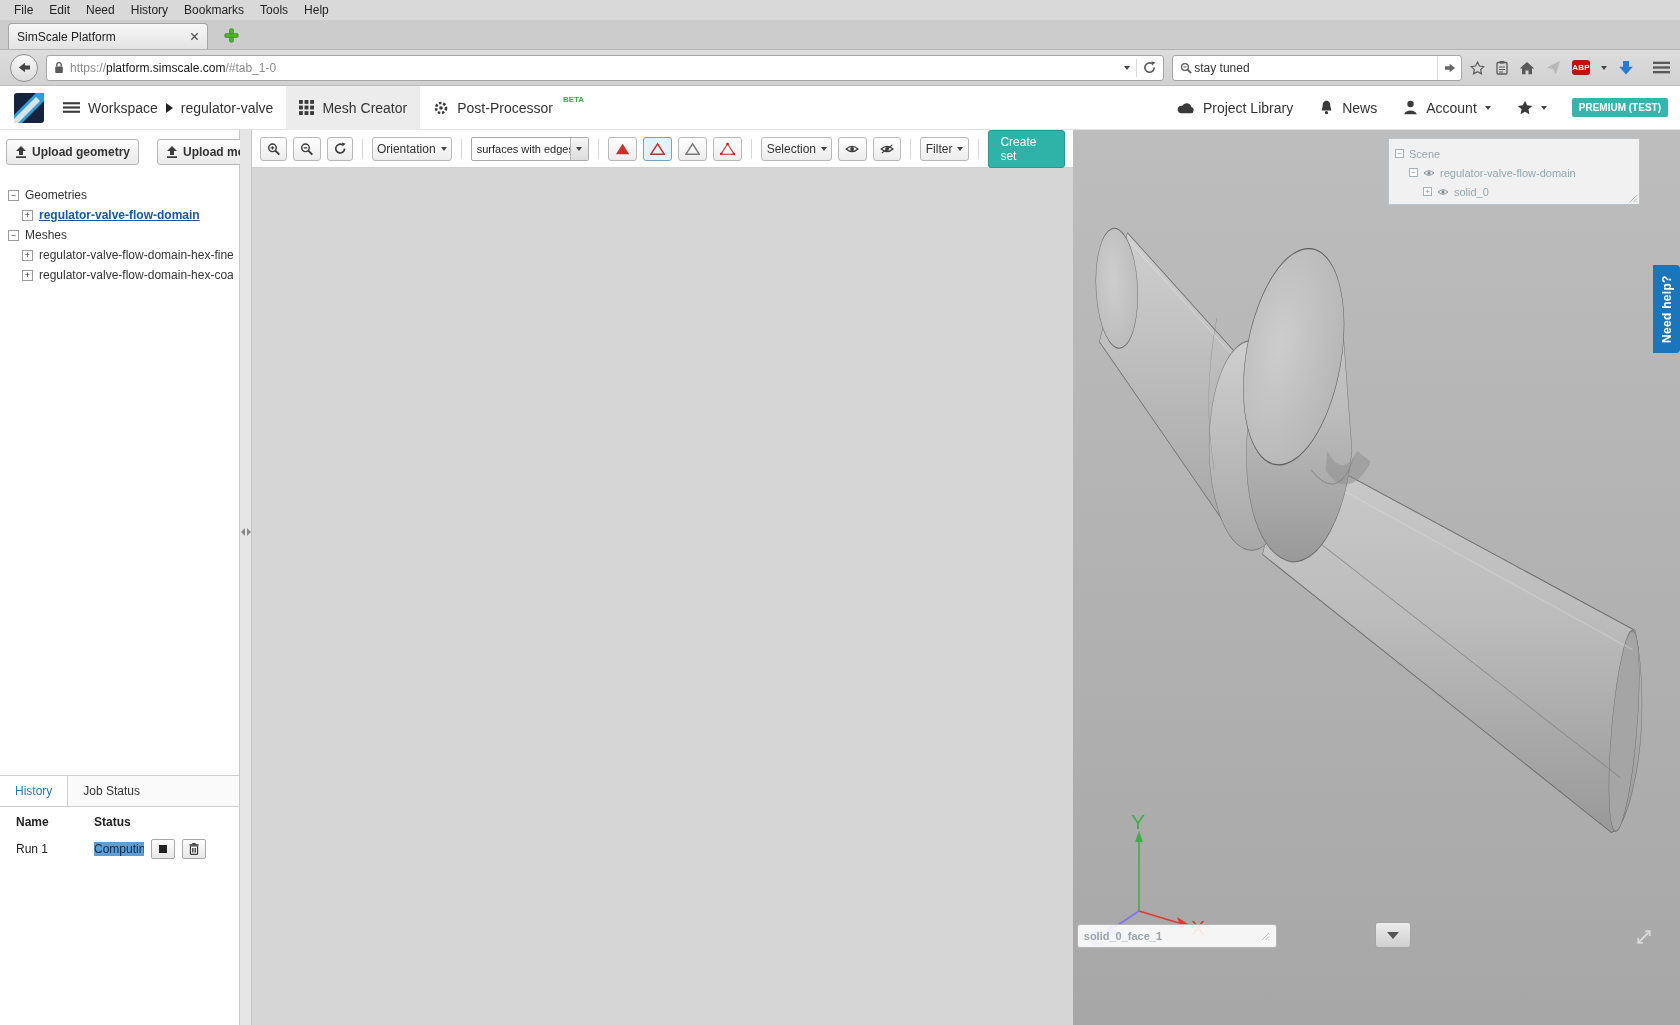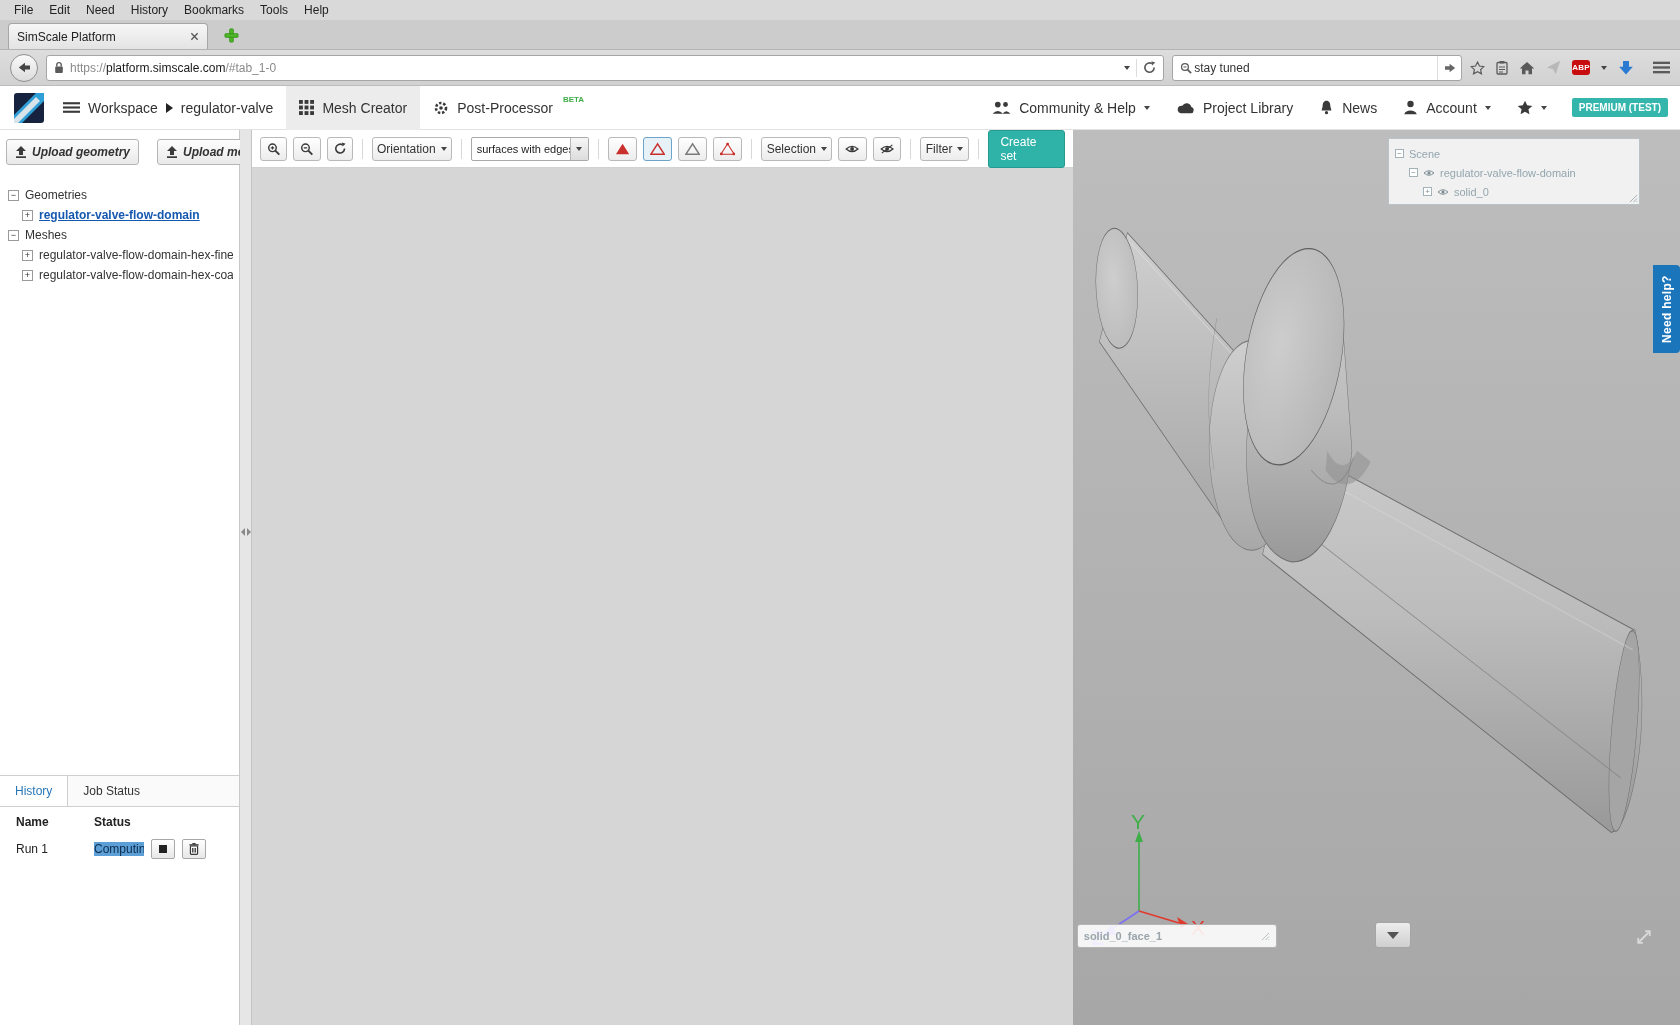--- a/index.html
+++ b/index.html
@@ -62,21 +62,21 @@
   .app-item.active { background:#ececec; }
   .bc-arrow { width:0; height:0; border-top:5px solid transparent; border-bottom:5px solid transparent; border-left:7px solid #222; display:inline-block; }
   .beta { font-size:8px; font-weight:bold; color:#3fae49; transform:translateY(-8px); display:inline-block; margin-left:2px; }
   .app-spacer { flex:1; }
   .premium-badge { background:#35b6ac; color:#fff; font-size:10px; font-weight:bold; padding:4px 7px; border-radius:2px; margin:0 4px 0 12px; white-space:nowrap; }
 
   
   .content { flex:1; display:flex; min-height:0; }
 
   .sidebar { width:240px; flex:0 0 240px; background:#fff; border-right:1px solid #c9c9c9; display:flex; flex-direction:column; min-height:0; }
-  .sidebar-buttons { display:flex; gap:18px; padding:9px 6px 6px;font-style:italic; }
+  .sidebar-buttons { display:flex; gap:18px; padding:9px 6px 6px; }
   .btn { border:1px solid #b5b5b5; border-radius:3px; background:linear-gradient(#fdfdfd,#e9e9e9); font-size:12px; font-weight:bold; color:#333; padding:5px 8px; display:flex; align-items:center; gap:5px; white-space:nowrap; }
   .tree { flex:1; padding:14px 6px 0 8px; font-size:12px; color:#333; overflow:hidden; }
   .tree-row { display:flex; align-items:center; gap:6px; height:20px; white-space:nowrap; overflow:hidden; }
   .tree-row.indent { padding-left:14px; }
   .toggle-box { width:11px; height:11px; flex:0 0 11px; border:1px solid #9a9a9a; background:#fff; font-size:9px; line-height:9px; text-align:center; color:#333; }
   .tree-link { color:#1558b0; font-weight:bold; text-decoration:underline; }
 
   .sidebar-bottom { flex:0 0 250px; border-top:1px solid #cfcfcf; display:flex; flex-direction:column; }
   .bottom-tabs { display:flex; border-bottom:1px solid #cfcfcf; background:#fafafa; }
   .btab { padding:8px 15px; font-size:12px; color:#333; }
@@ -405,27 +405,20 @@
       <span>Mesh Creator</span>
     </div>
     <div class="app-item">
       <svg class="ic c-dark" width="16" height="16">
           <use href="#i-gear"></use>
         </svg>
       <span>Post-Processor</span>
       <span class="beta">BETA</span>
     </div>
     <span class="app-spacer"></span>
-    <div class="app-item">
-      <svg class="ic c-dark" width="19" height="13">
-          <use href="#i-people"></use>
-        </svg>
-      <span>Community &amp; Help</span>
-      <span class="caret sm"></span>
-    </div>
     <div class="app-item">
       <svg class="ic c-dark" width="19" height="13">
           <use href="#i-cloud"></use>
         </svg>
       <span>Project Library</span>
     </div>
     <div class="app-item">
       <svg class="ic c-dark" width="15" height="15">
           <use href="#i-bell"></use>
         </svg>

